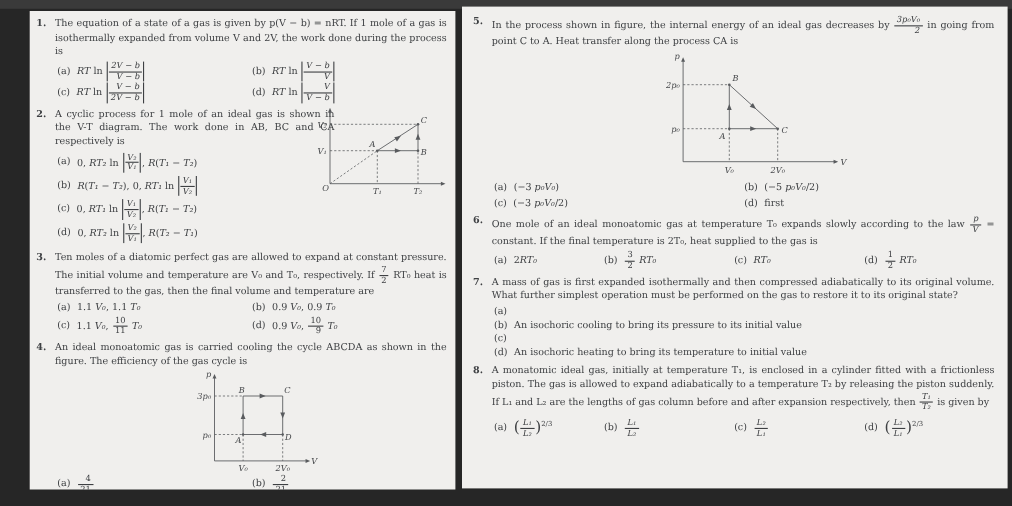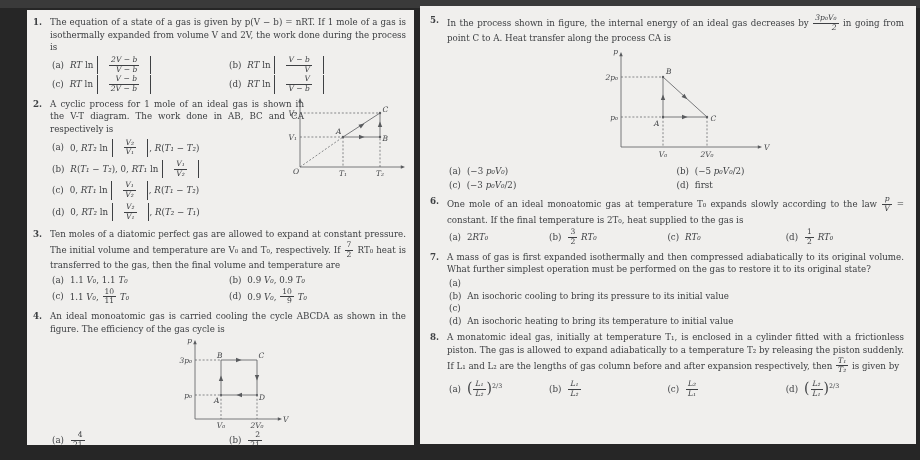--- a/index.html
+++ b/index.html
@@ -24,21 +24,21 @@
   .opts1 .opt{margin:3px 0;}
   .opt{display:flex;align-items:center;gap:6px;min-height:12px;}
   .ol{flex:none;}
   .om{display:inline-block;}
   i{font-style:italic;}
   sup{font-size:6.3px;vertical-align:super;line-height:0;}
   .bigp{font-size:14px;vertical-align:middle;line-height:.7;font-style:normal;}
   .frac{display:inline-block;text-align:right;vertical-align:middle;font-size:7.6px;line-height:1.15;margin:0 1px;}
   .frac .fn{display:block;border-bottom:.8px solid #3e4043;padding:0 2px;}
   .frac .fd{display:block;padding:0 2px;}
-  .frac.bars{border-left:.9px solid #3e4043;border-right:.9px solid #3e4043;padding:0 11px;}
+  .frac.bars{border-left:.9px solid #3e4043;border-right:.9px solid #3e4043;padding:0 1px;}
   .frac.it{font-style:italic;}
   
   .q2rel{position:relative;}
   .q2rel .body{width:254px;}
   .q2rel .opts{width:262px;}
   .diagram-vt{position:absolute;top:-3px;right:-2px;}
   .diagram-center{display:block;margin:2px auto 1px auto;}
   svg{overflow:visible;}
   svg line,svg polyline{stroke:#595b5e;fill:none;stroke-width:.8;}
   svg .dash{stroke-dasharray:2,1.8;stroke-width:.7;}

